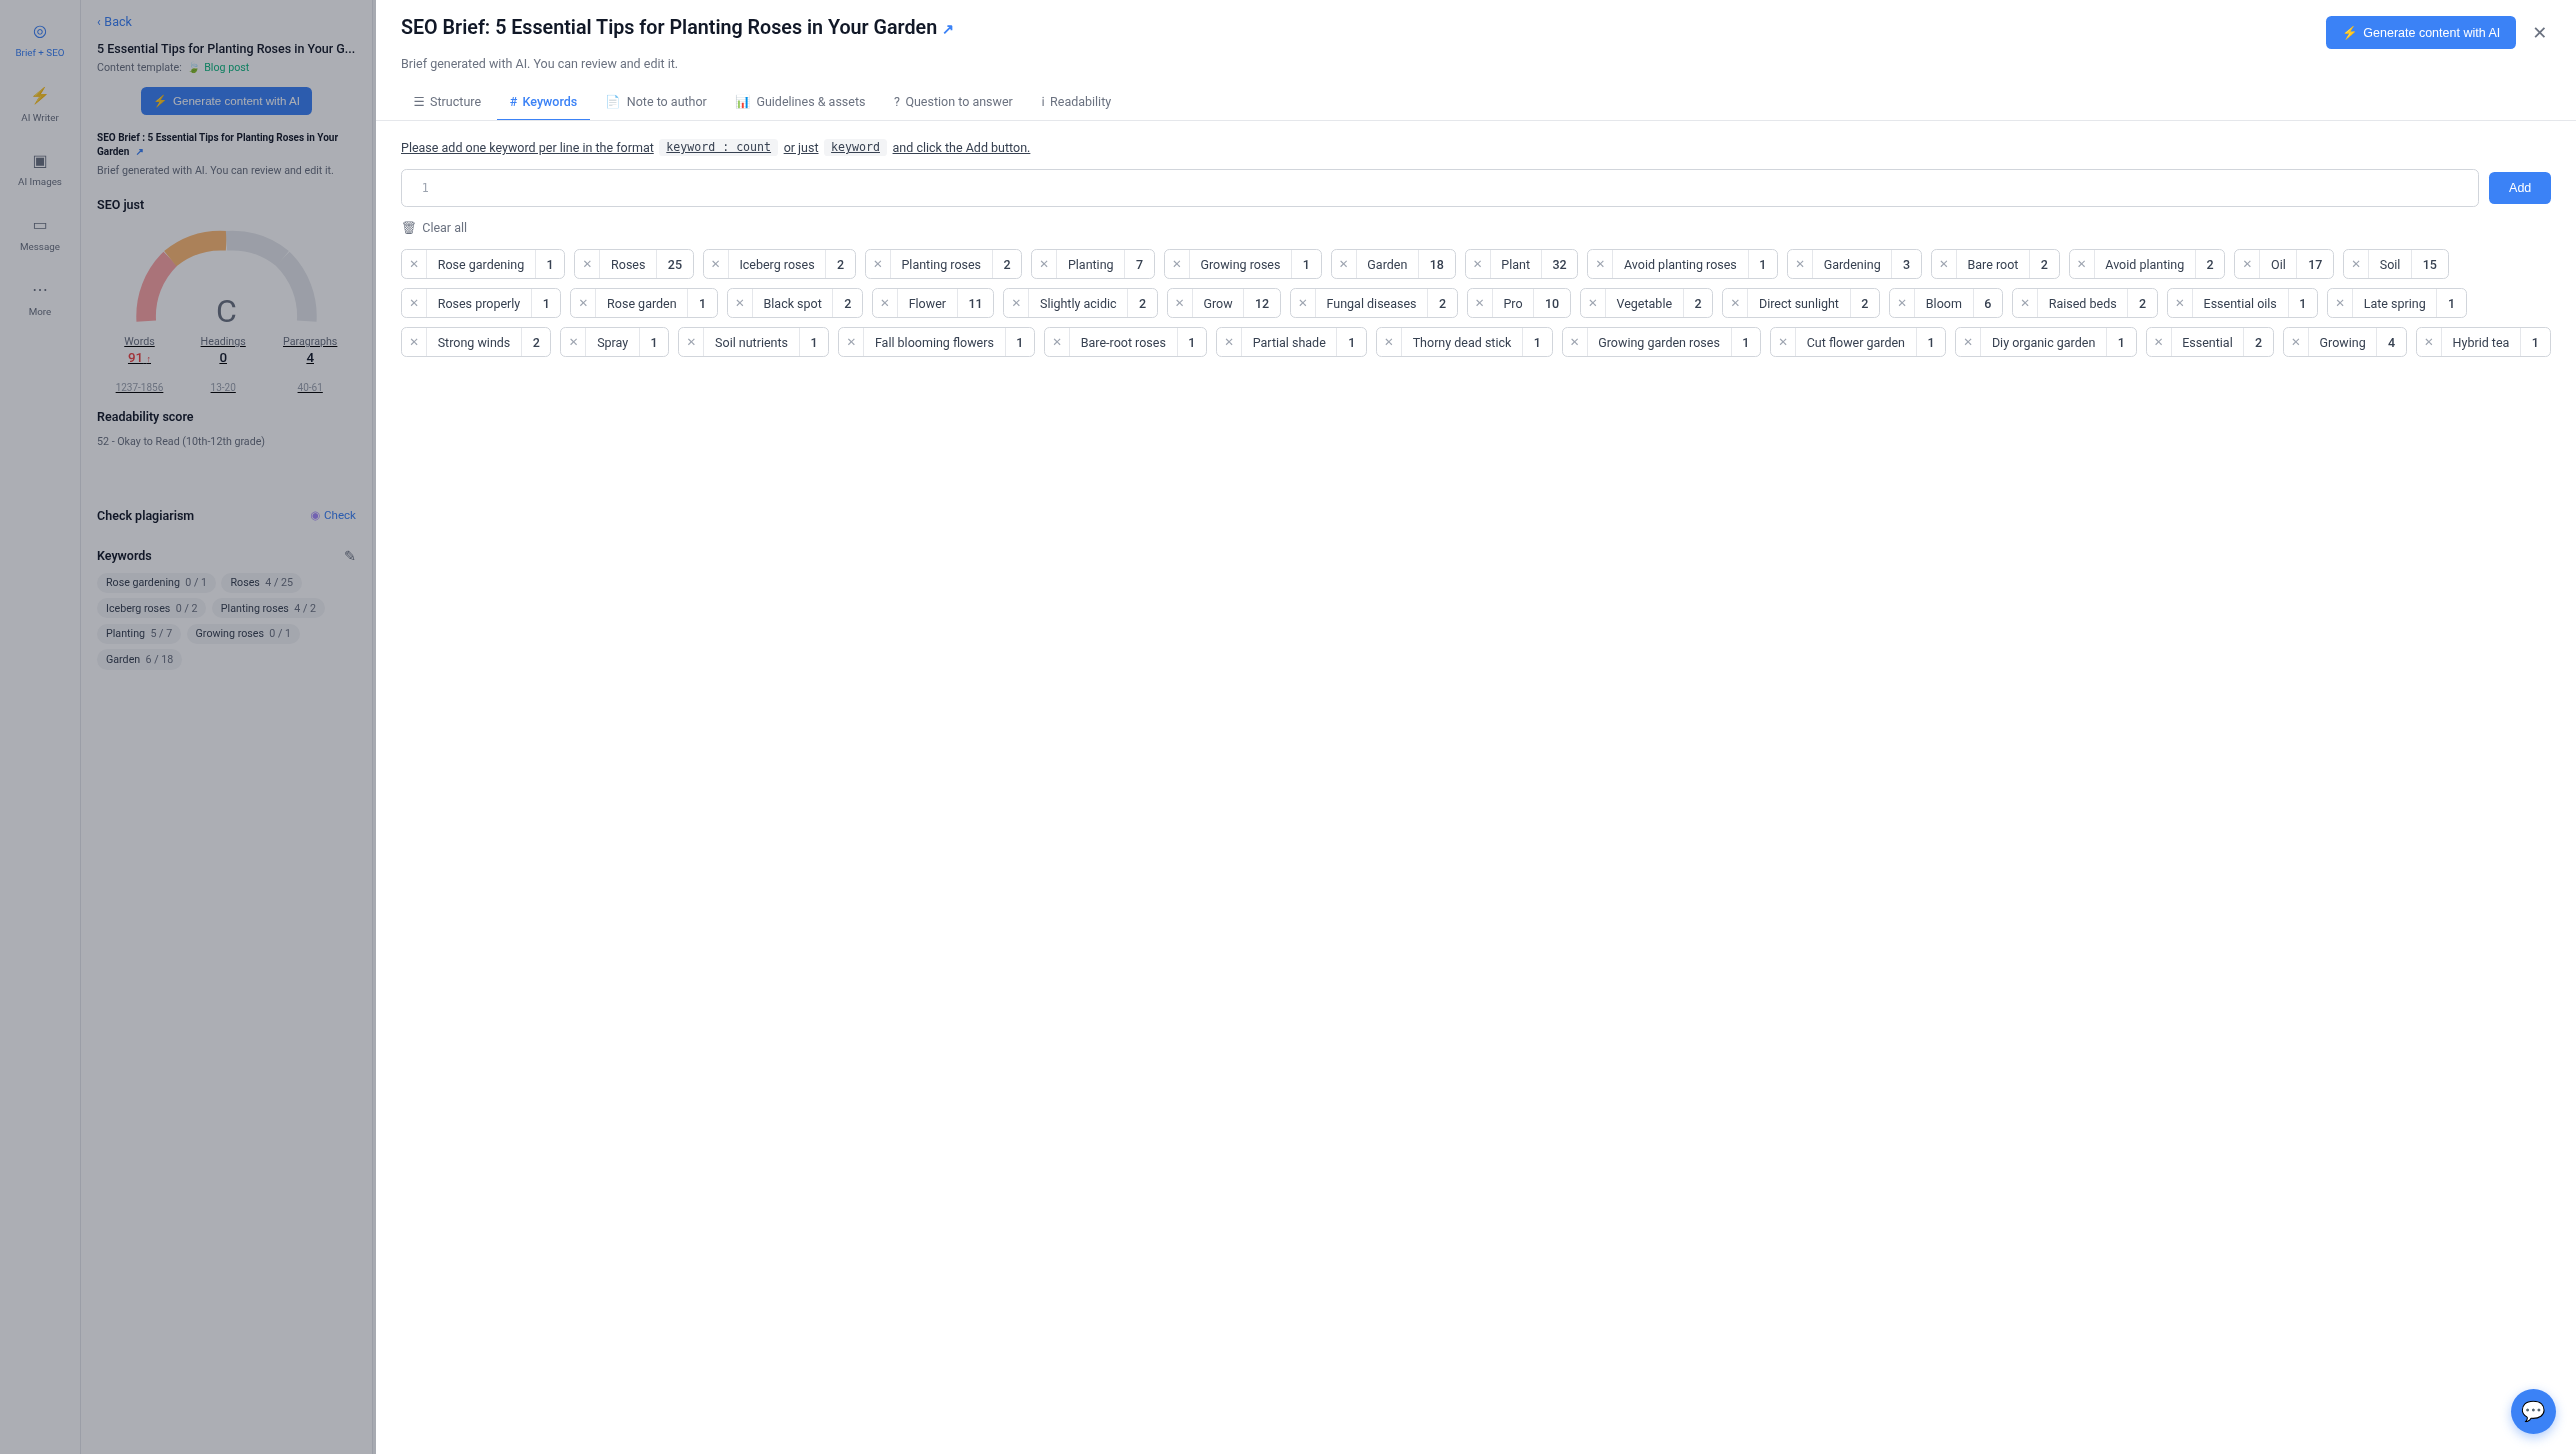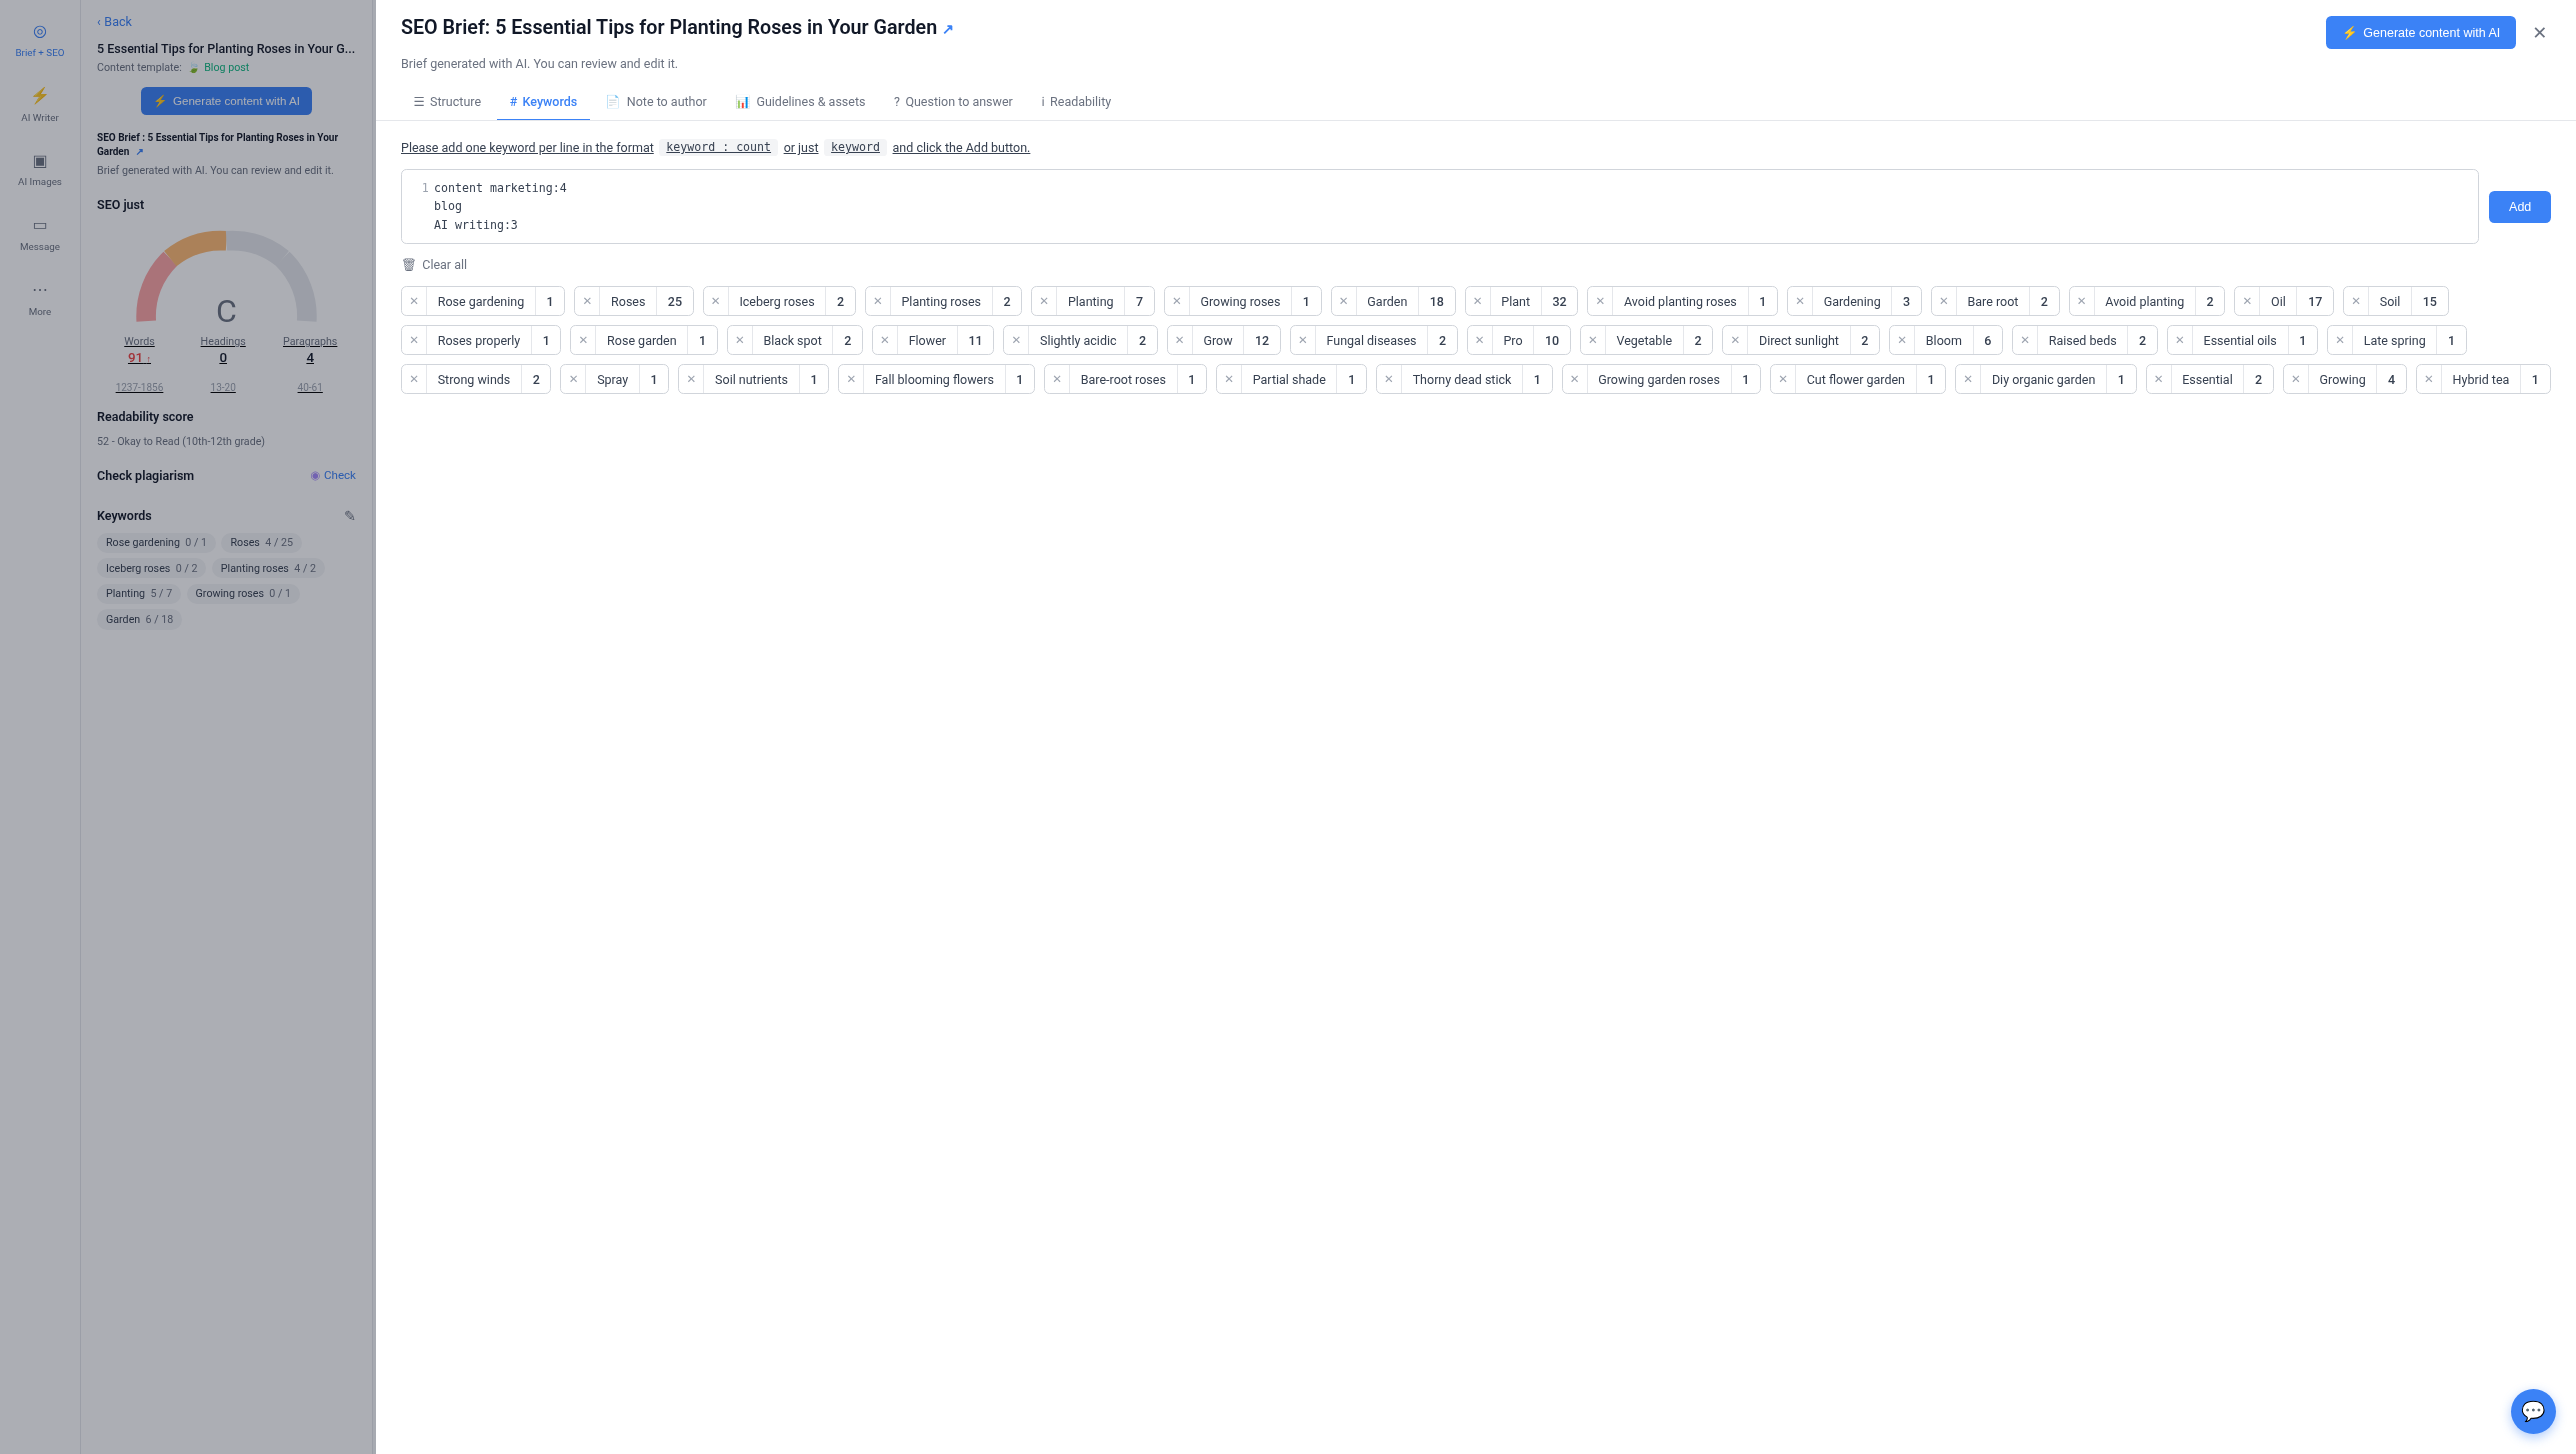--- a/index.html
+++ b/index.html
@@ -30,21 +30,21 @@
     .gauge svg { width: 100%; height: 100%; }
     .gauge-letter { position: absolute; bottom: 0; left: 50%; transform: translateX(-50%); font-size: 32px; font-weight: 400; color: #6b7280; }
     .stats-row { display: flex; justify-content: space-around; width: 100%; text-decoration: underline; }
     .stat { text-align: center; }
     .stat-label { font-size: 10.7px; color: #6b7280; }
     .stat-val { font-size: 13.4px; font-weight: 500; color: #111827; margin-top: 1.8px; }
     .stat-val.red { color: #ef4444; }
     .stat-range { font-size: 10px; color: #9ca3af; margin-top: 17px; }
     .arrow-up { color: #ef4444; font-size: 9px; }
     
-    .read-score-row { display: flex; justify-content: space-between; align-items: center; margin-bottom: 5.4px; }
+    .read-score-row { display: flex; justify-content: space-between; align-items: center; margin-bottom: 5.4px; margin-top: 40px; }
     .check-link { color: #3b82f6; cursor: pointer; font-size: 11.6px; display: flex; align-items: center; gap: 3.6px; }
     .read-desc { font-size: 10.7px; color: #6b7280; margin-bottom: 19.7px; }
     
     .kw-heading-row { display: flex; justify-content: space-between; align-items: center; margin-bottom: 9px; }
     .edit-icon { color: #6b7280; cursor: pointer; }
     .kw-pills { display: flex; flex-wrap: wrap; gap: 5.4px; }
     .kw-pill { background: #f3f4f6; border-radius: 12.5px; padding: 3.6px 9px; font-size: 10.7px; color: #374151; display: flex; align-items: center; gap: 5.4px; }
     .kw-count { color: #6b7280; }
     
     
@@ -265,23 +265,20 @@
         <span>Please add one keyword per line in the format</span>
         <span class="kbd">keyword : count</span>
         <span>or just</span>
         <span class="kbd">keyword</span>
         <span>and click the Add button.</span>
       </div>
 
       <div class="input-row">
         <div class="input-box">
           <div class="line-col">1</div>
-          <div class="input-content">content marketing:4
-blog
-AI writing:3</div>
         </div>
         <button class="add-btn">Add</button>
       </div>
 
       <div class="clear-all">
         <span>🗑</span>
         <span>Clear all</span>
       </div>
 
       <div class="tag-cloud" id="tag-cloud">

